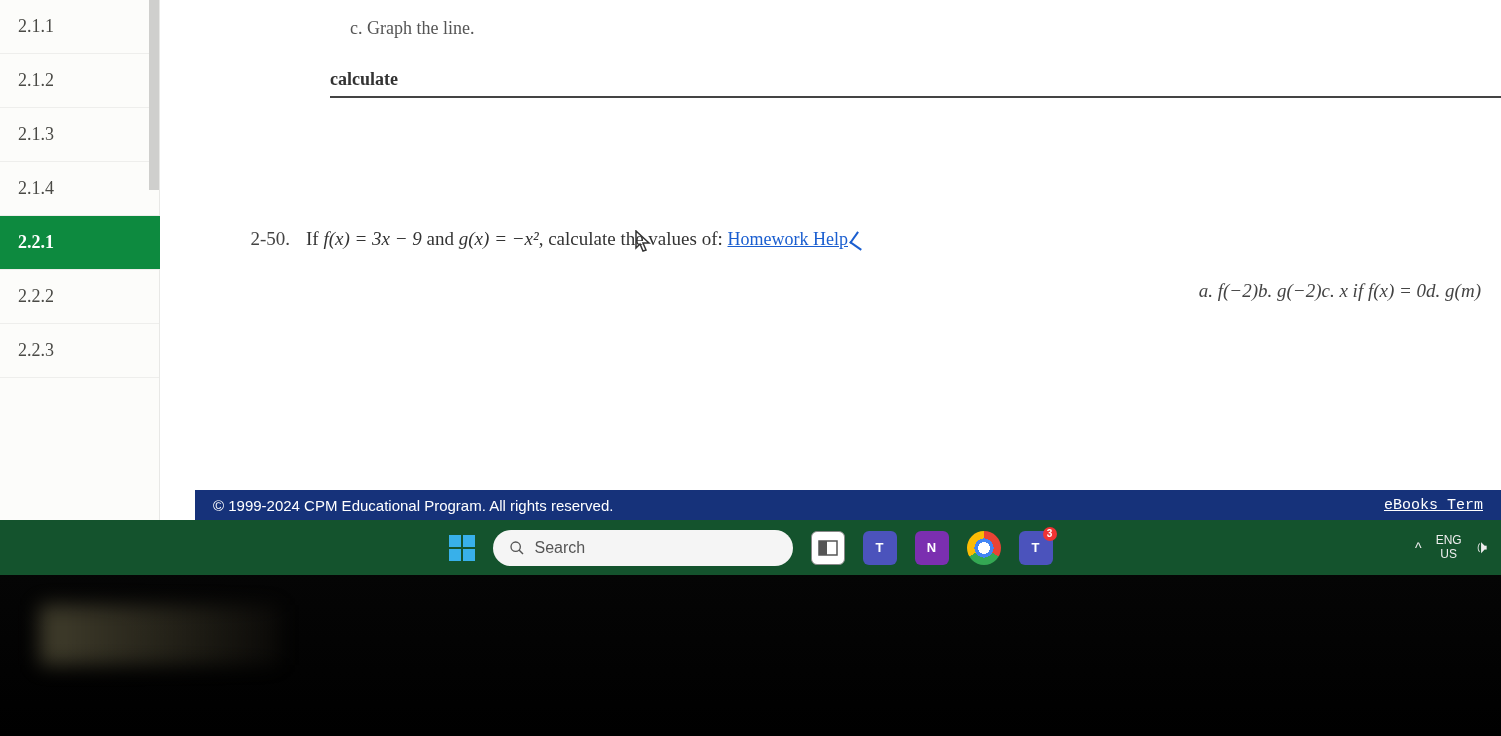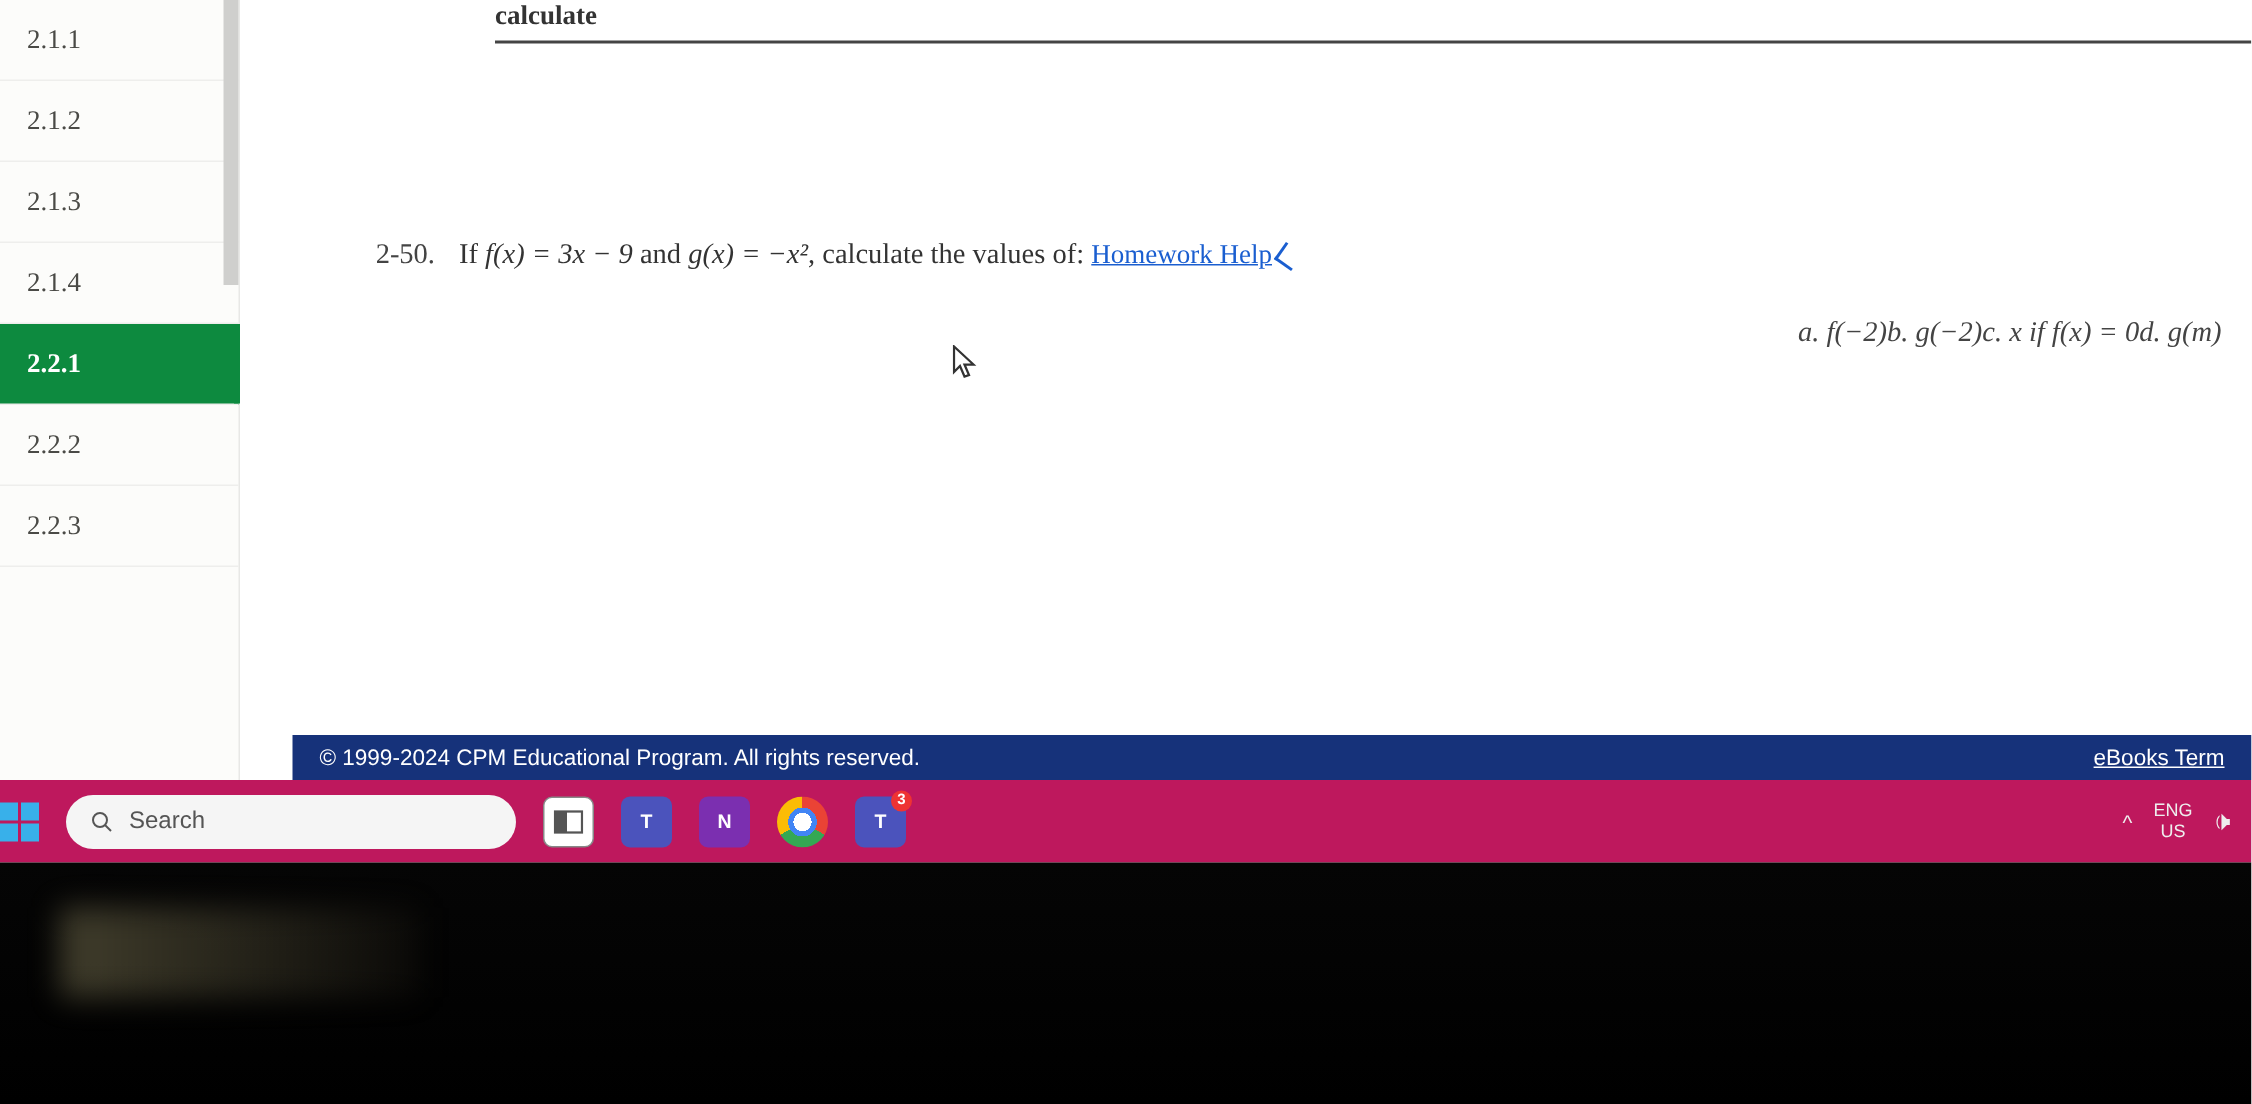--- a/index.html
+++ b/index.html
@@ -90,29 +90,30 @@
   height: 30px;
   background: #16327a;
   color: #fff;
   font-family: Arial, sans-serif;
   font-size: 15px;
   display: flex;
   align-items: center;
   padding: 0 18px;
   justify-content: space-between;
 }
-.footer-bar .ebooks { text-decoration: underline; }
+.footer-bar .ebooks { text-decoration: underline; font-family: Liberation Mono, monospace; }
 .taskbar {
   position: absolute;
   left: 0; right: 0;
   top: 520px;
   height: 55px;
-  background: #be185d;
-  display: flex;
-  align-items: center;
+  background: #14532d;
+  display: flex;
+  align-items: center;
+  justify-content: center;
   gap: 18px;
   font-family: 'Segoe UI', Arial, sans-serif;
 }
 .start-icon { width: 26px; height: 26px; display: grid; grid-template-columns: 1fr 1fr; grid-template-rows: 1fr 1fr; gap: 2px; }
 .start-icon span:nth-child(1){background:#38b0ea;} .start-icon span:nth-child(2){background:#38b0ea;}
 .start-icon span:nth-child(3){background:#38b0ea;} .start-icon span:nth-child(4){background:#38b0ea;}
 .search-pill {
   background: #f5f5f5;
   border-radius: 22px;
   height: 36px;
@@ -177,20 +178,21 @@
     <div class="sb-item">2.1.1</div>
     <div class="sb-item">2.1.2</div>
     <div class="sb-item">2.1.3</div>
     <div class="sb-item">2.1.4</div>
     <div class="sb-item active">2.2.1</div>
     <div class="sb-item">2.2.2</div>
     <div class="sb-item">2.2.3</div>
   </nav>
 
   <main class="content">
+    <div class="prev-q">c. Graph the line.</div>
 
     <div class="eworkspace">calculate</div>
 
     <span class="cursor-icon">
       <svg width="18" height="24" viewBox="0 0 18 24">
           <path d="M1 1 L1 18 L5 14 L8 21 L11 20 L8 13 L14 13 Z" fill="none" stroke="#333" stroke-width="1.5"></path>
         </svg>
     </span>
 
     <div class="q-block">

